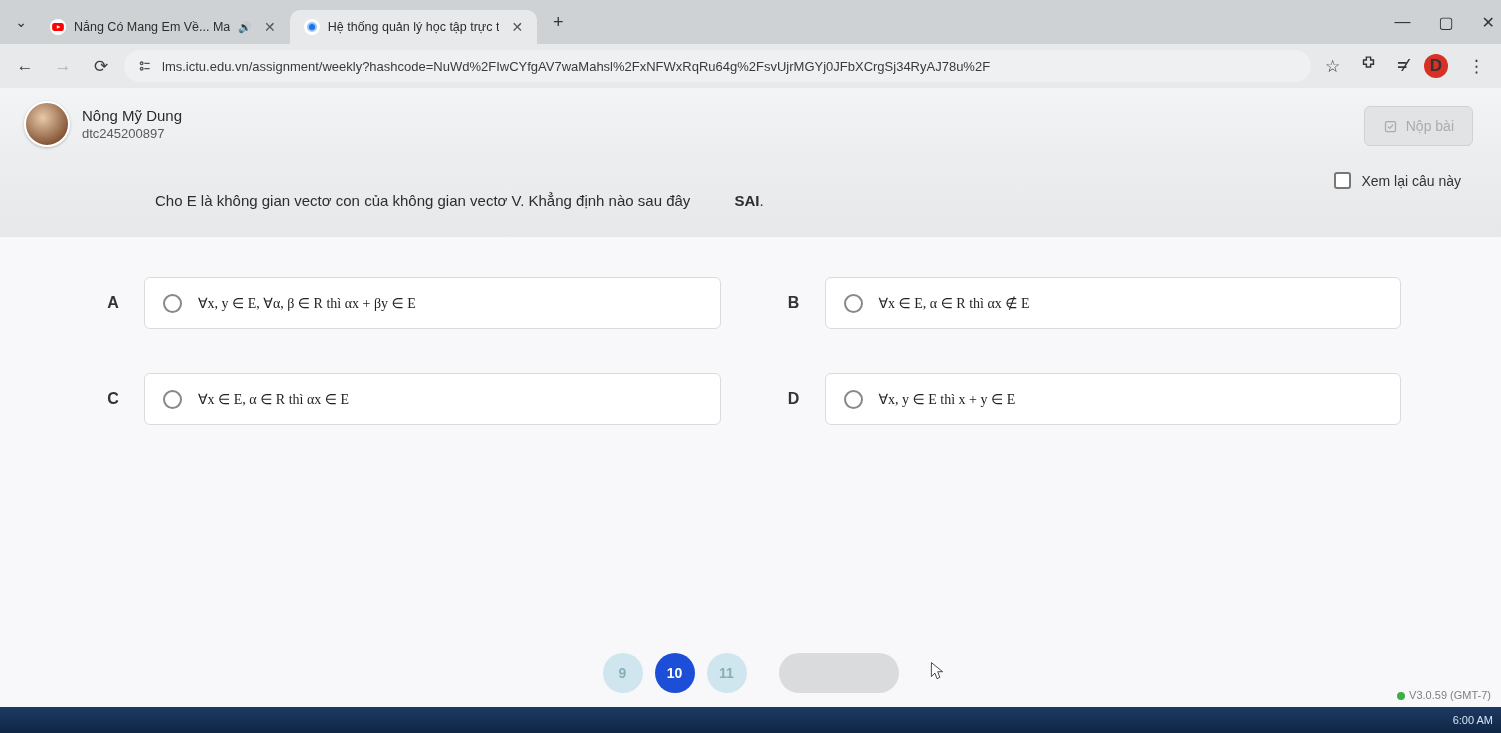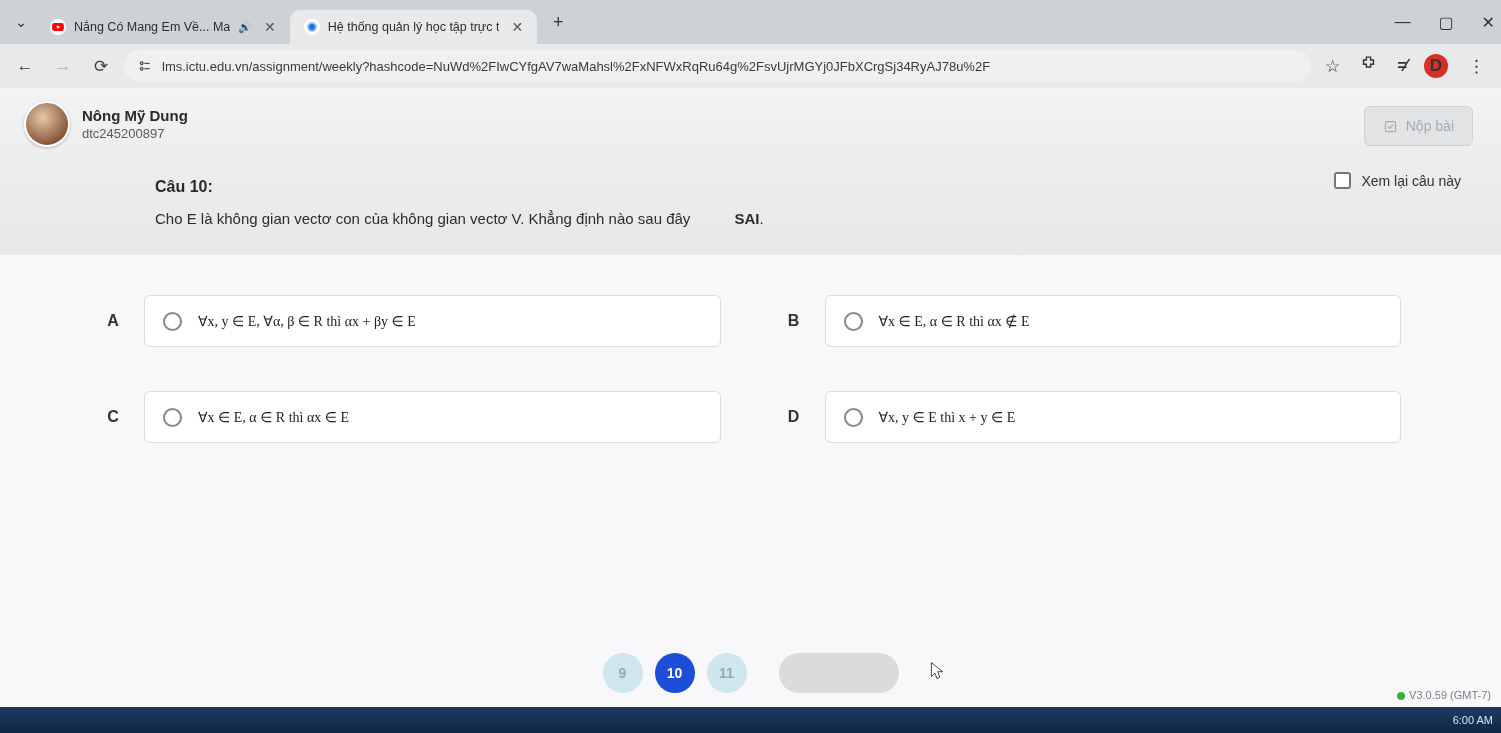--- a/index.html
+++ b/index.html
@@ -23,21 +23,21 @@
   .url-box { flex:1; height:32px; background:#eff0f1; border-radius:16px; display:flex; align-items:center; padding:0 12px; gap:8px; font-size:13px; color:#3a3a3a; }
   .url-box .site-icon { width:18px; height:18px; display:flex; align-items:center; justify-content:center; font-size:13px; color:#555;}
   .addr-bar .right-icons { display:flex; align-items:center; gap:20px; padding:0 6px;}
   .addr-bar .right-icons span { font-size:17px; color:#343434; cursor:pointer;}
   .addr-bar .profile-badge { width:24px; height:24px; border-radius:50%; background:#d93025; color:#fff; display:flex; align-items:center; justify-content:center; font-size:12px; font-weight:bold; cursor:pointer;}
 
   
   .page { flex:1; background:#f5f5f7; display:flex; flex-direction:column; position:relative; overflow:hidden;}
   .page-header { height:72px; display:flex; align-items:center; padding:0 24px; position:relative; background:linear-gradient(#f3f4f6,#ecedef); }
   .avatar { width:46px; height:46px; border-radius:50%; background:radial-gradient(circle at 40% 35%, #e8c9a8 0%, #7a4a2c 80%); border:2px solid #fff; box-shadow:0 1px 3px rgba(0,0,0,.25); margin-right:12px;}
-  .user-block .name { font-size:15px; font-weight:700; color:#2b2b2b;}
+  .user-block .name { font-size:15px; font-weight:400; color:#2b2b2b;}
   .user-block .uid  { font-size:13px; color:#5a5a5a; margin-top:2px;}
   .timer-box { position:absolute; left:50%; transform:translateX(-50%); top:10px; background:#0b2a91; color:#7fe9ff; font-family:"Courier New",monospace; font-size:38px; letter-spacing:4px; padding:6px 22px; border-radius:4px; font-weight:bold;}
   .submit-btn { position:absolute; right:28px; top:18px; height:40px; padding:0 18px; background:#e1e3e5; border:1px solid #cfd2d5; border-radius:6px; color:#a7acb1; font-size:14px; display:flex; align-items:center; gap:8px; cursor:not-allowed;}
   .submit-btn svg { width:15px; height:15px; stroke:#a7acb1;}
 
   .question-bar { padding:18px 32px 28px 155px; position:relative; background:linear-gradient(#ecedef,#e7e8ea); }
   .question-bar .qnum { font-size:16px; font-weight:700; color:#2a2a2a; }
   .question-bar .qtext { font-size:15px; color:#2d2d2d; margin-top:14px;}
   .question-bar .qtext b { font-weight:700;margin-left:40px;}
   .review-wrap { position:absolute; right:40px; top:12px; display:flex; align-items:center; gap:10px; font-size:14px; color:#333; cursor:pointer;}
@@ -145,21 +145,20 @@
           </svg>
         <span>Nộp bài</span>
       </div>
     </div>
 
     <div class="question-bar">
       <div class="review-wrap">
         <span class="chk"></span>
         <span>Xem lại câu này</span>
       </div>
-      <div class="qnum">Câu 10:</div>
       <div class="qtext">
         <span>Cho E là không gian vectơ con của không gian vectơ V.  Khẳng định nào sau đây </span><b>SAI</b><span>.</span>
       </div>
     </div>
 
     <div class="answers">
       <div class="ans-row">
         <div class="letter">A</div>
         <div class="card">
           <span class="radio"></span>

